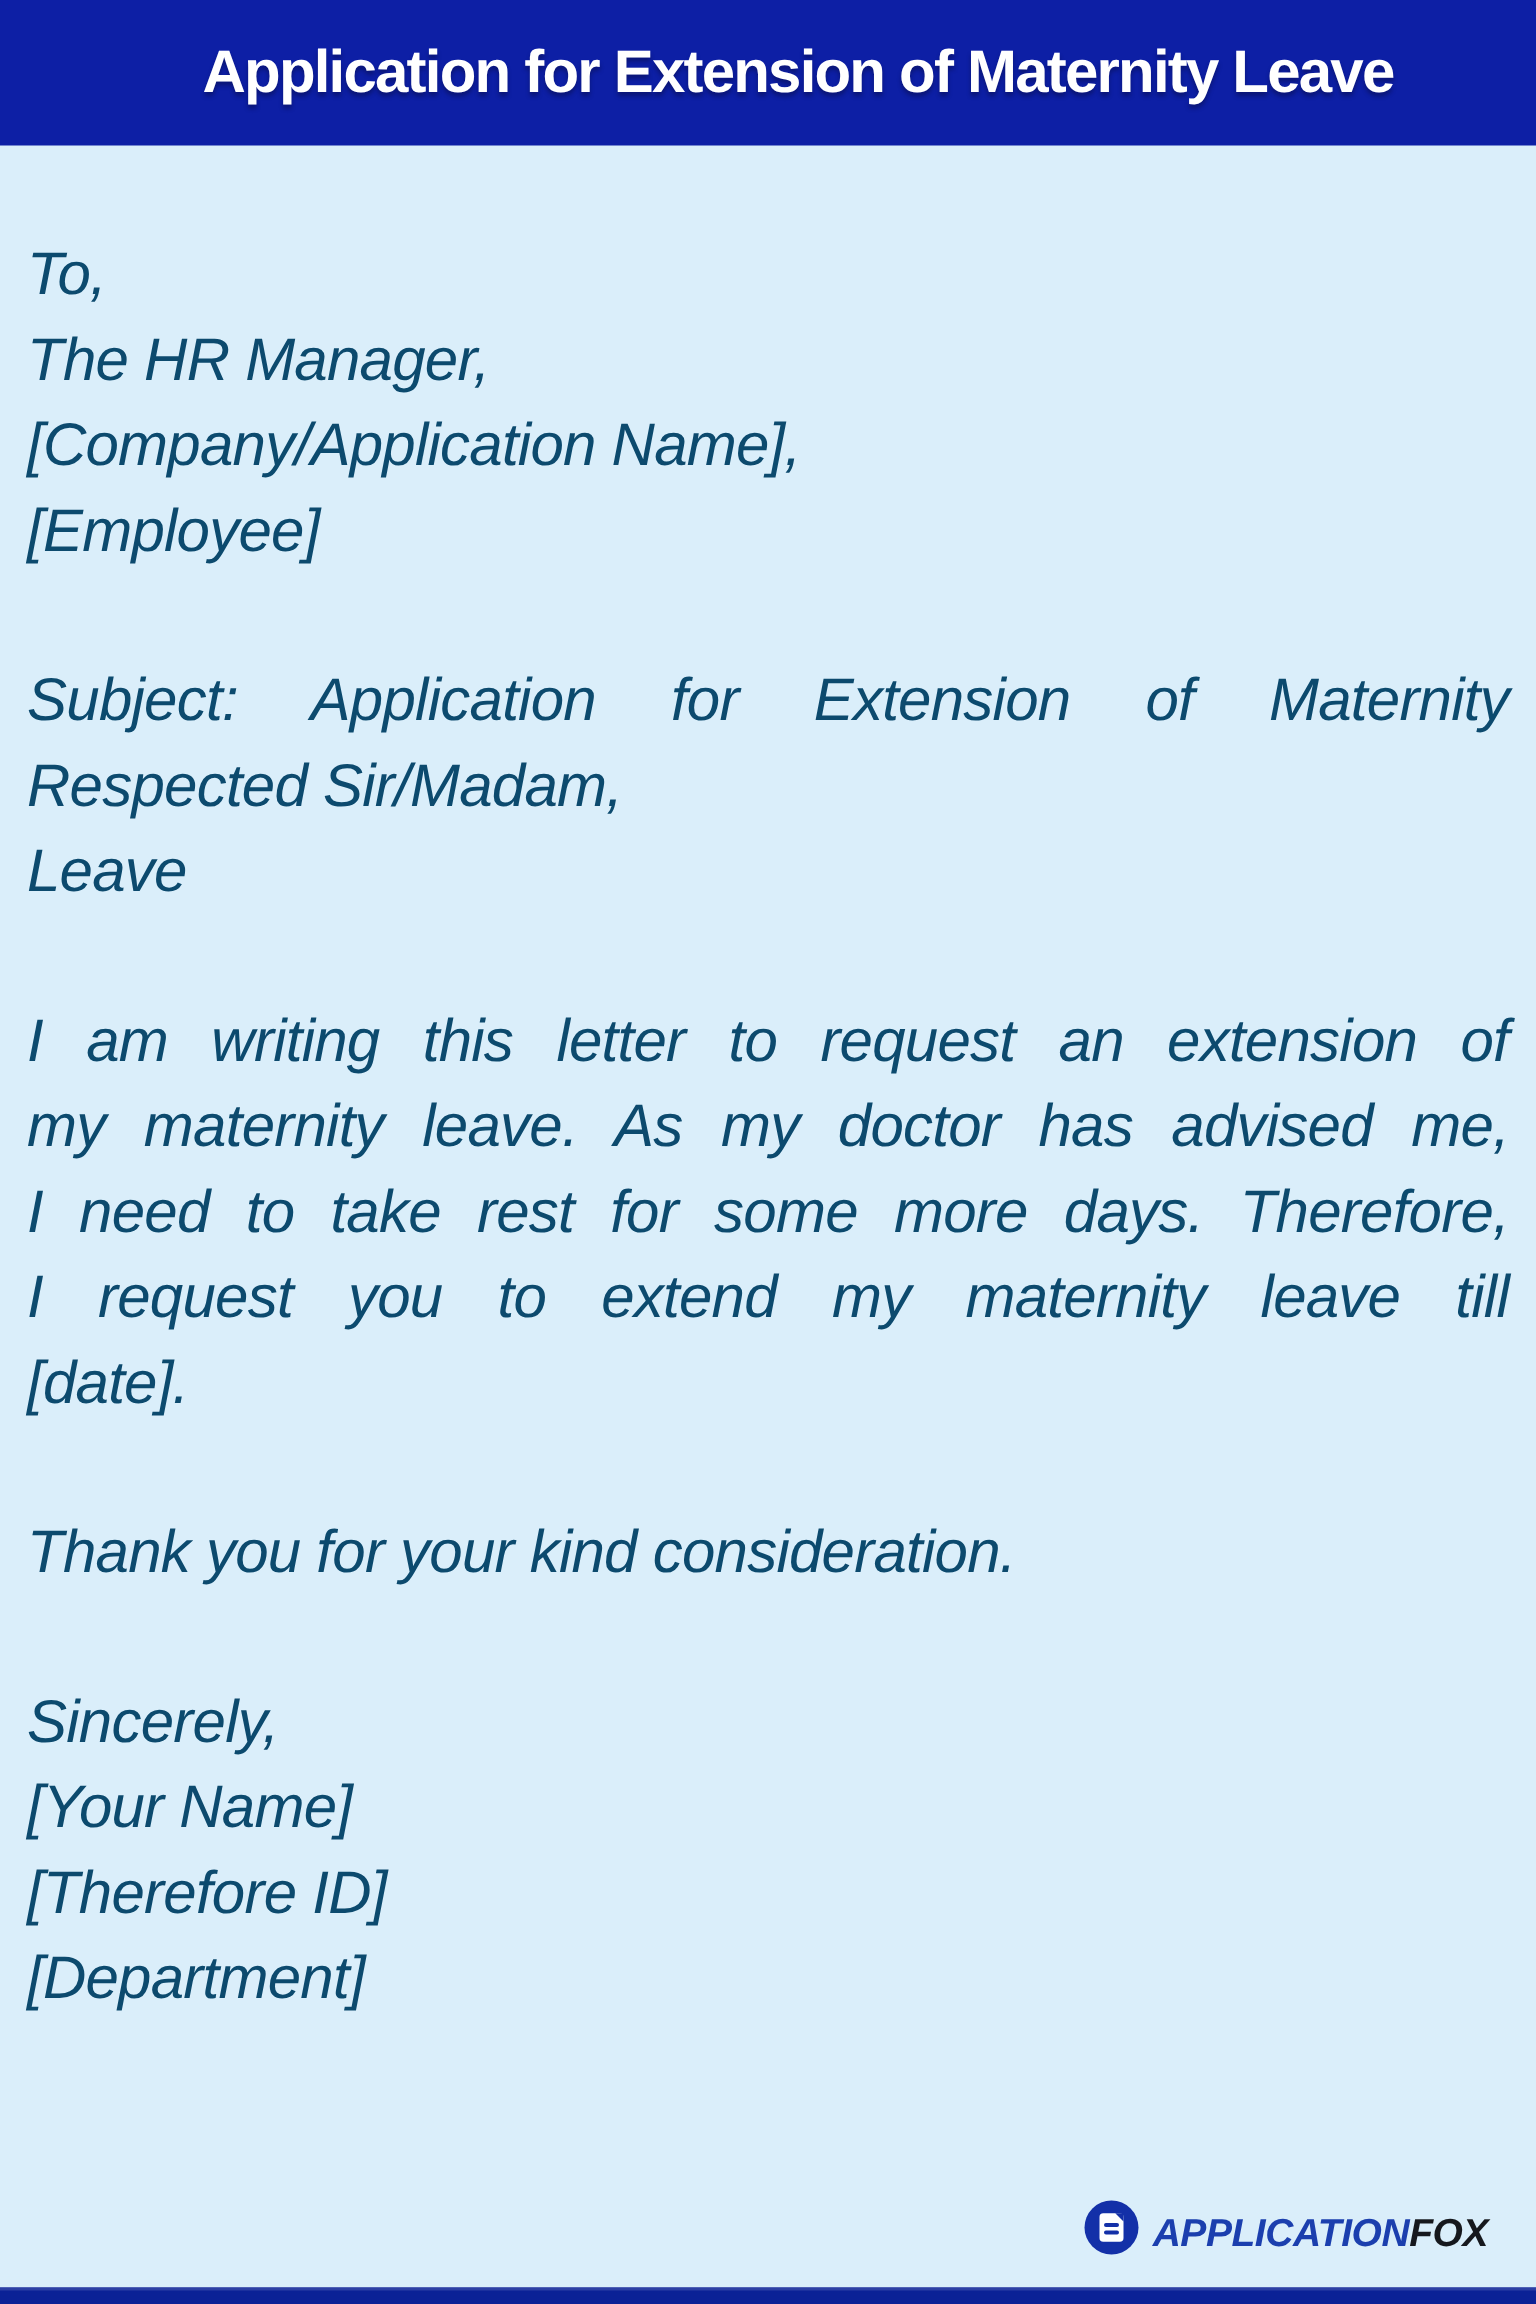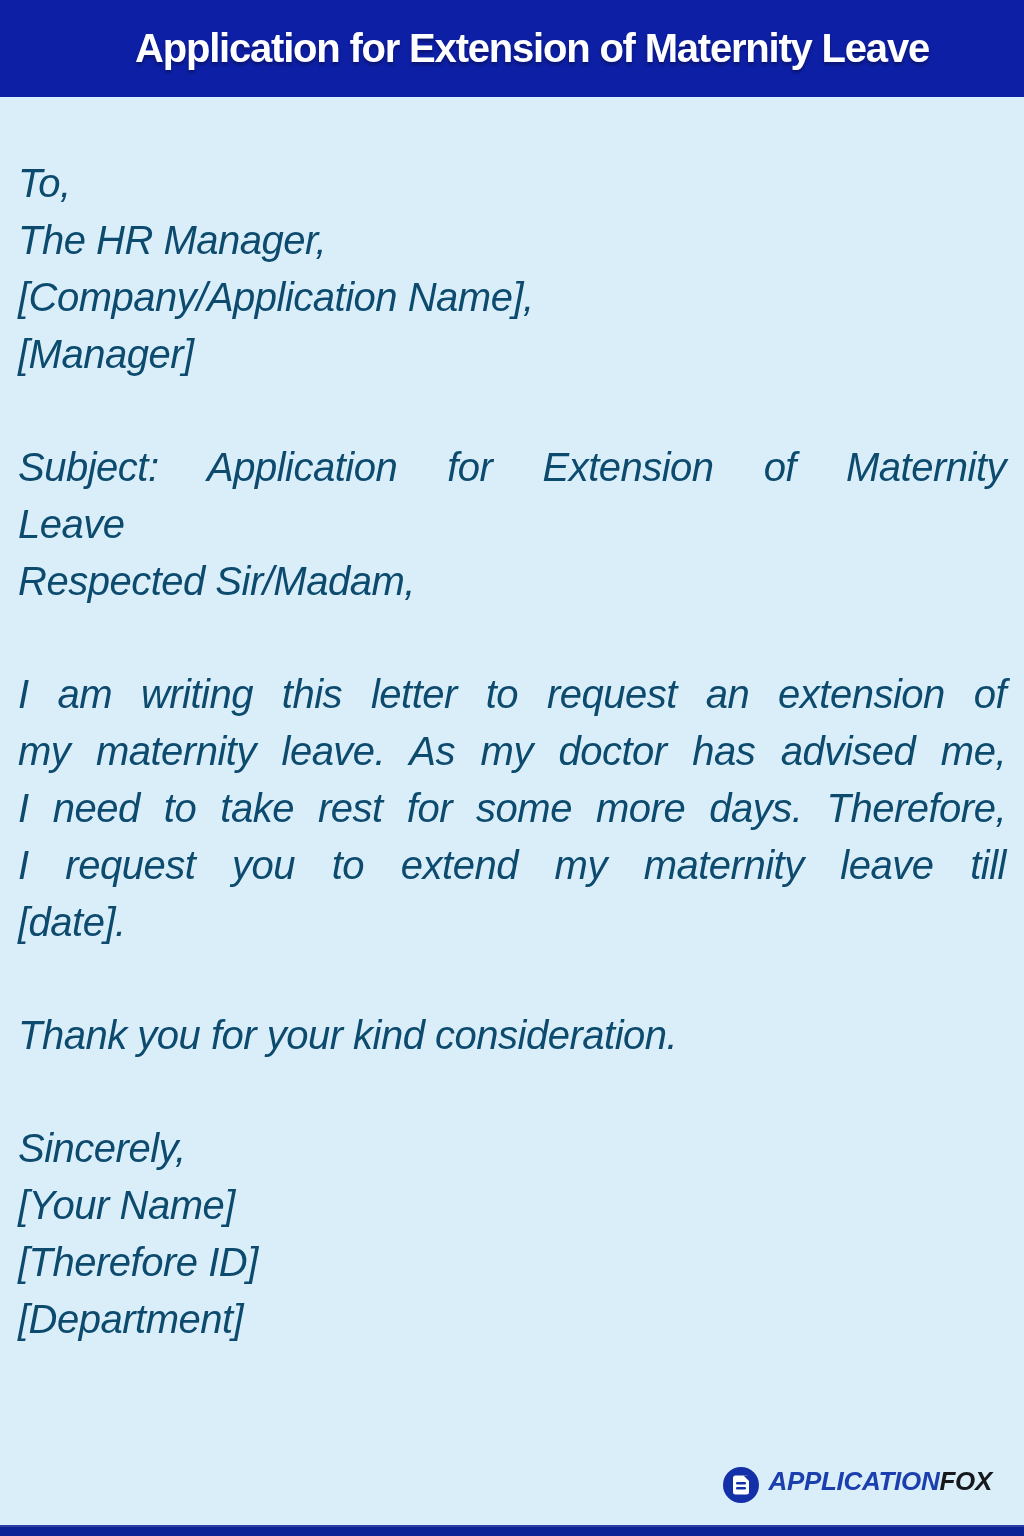--- a/index.html
+++ b/index.html
@@ -51,21 +51,21 @@
   .line.just {
     text-align: justify;
     text-align-last: justify;
   }
   
   .brand {
     position: absolute;
     right: 32px;
     bottom: 32px;
     display: flex;
-    align-items: flex-start;
+    align-items: flex-end;
     gap: 8px;
     margin-top: 26px;
   }
   .brand-icon { display: block; width: 38px; height: 38px; }
   .brand-text {
     font-style: italic;
     font-weight: bold;
     font-size: 26px;
     letter-spacing: -0.3px;
     white-space: nowrap;
@@ -89,26 +89,26 @@
 
   <header class="titlebar">
     <h1>Application for Extension of Maternity Leave</h1>
   </header>
 
   <main class="letter" id="letter-body">
       <div class="block">
         <div class="line">To,</div>
         <div class="line">The HR Manager,</div>
         <div class="line">[Company/Application Name],</div>
-        <div class="line">[Manager]</div>
+        <div class="line">[Employee]</div>
       </div>
       <div class="block">
         <div class="line just">Subject: Application for Extension of Maternity</div>
+        <div class="line">Respected Sir/Madam,</div>
         <div class="line">Leave</div>
-        <div class="line">Respected Sir/Madam,</div>
       </div>
       <div class="block">
         <div class="line just">I am writing this letter to request an extension of</div>
         <div class="line just">my maternity leave. As my doctor has advised me,</div>
         <div class="line just">I need to take rest for some more days. Therefore,</div>
         <div class="line just">I request you to extend my maternity leave till</div>
         <div class="line">[date].</div>
       </div>
       <div class="block">
         <div class="line">Thank you for your kind consideration.</div>

